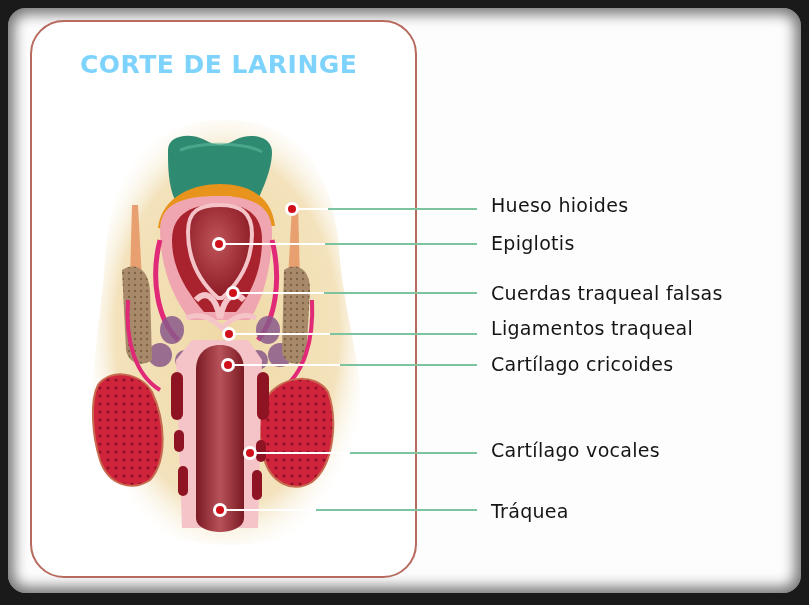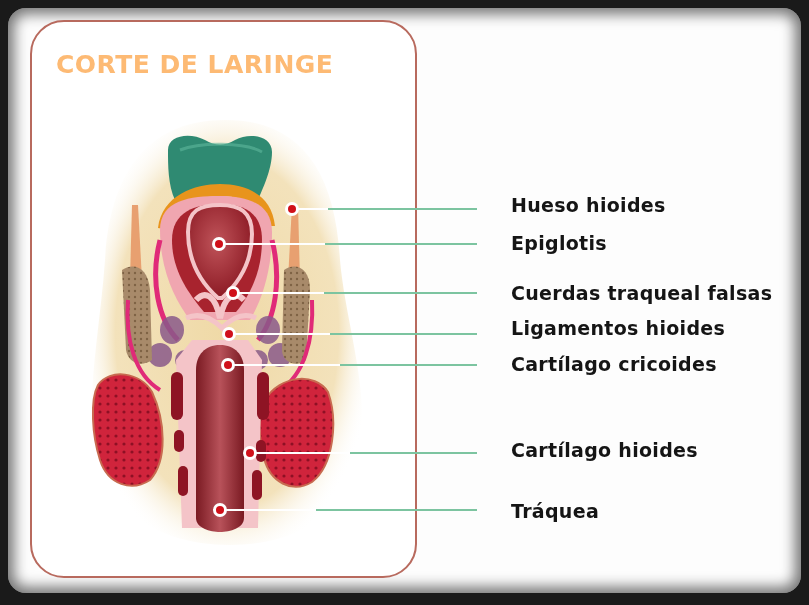--- a/index.html
+++ b/index.html
@@ -14,29 +14,29 @@
     border-radius: 18px;
     box-shadow: inset 0 0 14px 6px rgba(0,0,0,0.55);
   }
   .card {
     position: absolute; left: 30px; top: 20px; width: 387px; height: 558px;
     border: 2px solid #b86a5e; border-radius: 34px;
     background: #ffffff;
     box-sizing: border-box;
   }
   .title {
-    position: absolute; left: 56px; top: 50px;
+    position: absolute; left: 80px; top: 50px;
     font-family: "DejaVu Sans", sans-serif; font-weight: bold;
     font-size: 25px; letter-spacing: 0.5px;
-    color: #fdba74;
+    color: #7dd3fc;
   }
   svg.illus { position: absolute; left: 0; top: 0; }
   .label {
-    position: absolute; left: 511px;
-    font-family: "DejaVu Sans", sans-serif; font-weight: bold;
+    position: absolute; left: 491px;
+    font-family: "DejaVu Sans", sans-serif; font-weight: normal;
     font-size: 19px; color: #151515; letter-spacing: 0.3px;
     white-space: nowrap;
   }
 </style>
 </head>
 <body>
 
 <div class="frame"></div>
 <div class="card"></div>
 <div class="title">CORTE DE LARINGE</div>
@@ -172,16 +172,16 @@
         <circle cx="220" cy="510" r="7" fill="#fff"></circle>
         <circle cx="220" cy="510" r="4" fill="#d0101a"></circle>
       </g>
   </g>
 
 </svg>
 
 <div class="label" style="top:194px">Hueso hioides</div>
 <div class="label" style="top:232px">Epiglotis</div>
 <div class="label" style="top:282px">Cuerdas traqueal falsas</div>
-<div class="label" style="top:317px">Ligamentos hioides</div>
+<div class="label" style="top:317px">Ligamentos traqueal</div>
 <div class="label" style="top:353px">Cartílago cricoides</div>
-<div class="label" style="top:439px">Cartílago hioides</div>
+<div class="label" style="top:439px">Cartílago vocales</div>
 <div class="label" style="top:500px">Tráquea</div>
 
 </body></html>

